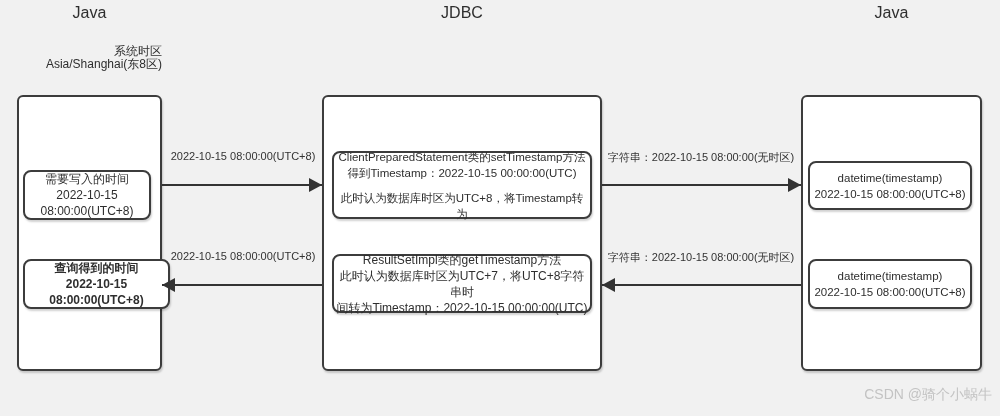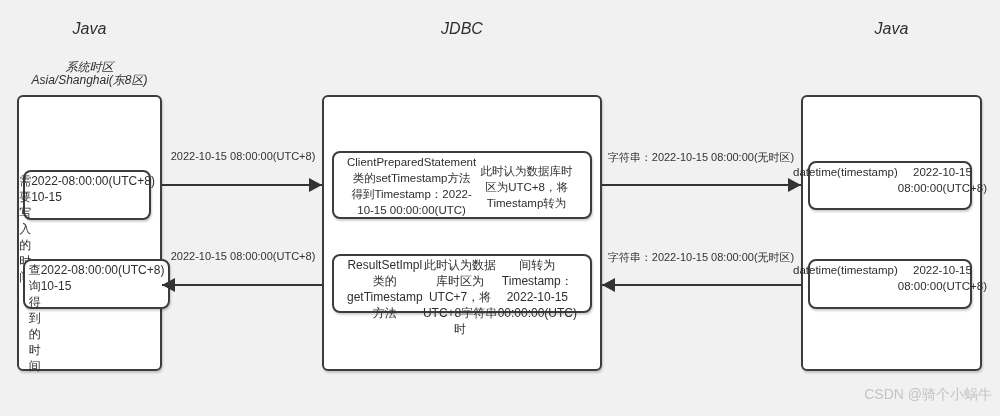--- a/index.html
+++ b/index.html
@@ -9,52 +9,52 @@
   html,body{margin:0;padding:0;}
   body{
     width:1000px;height:416px;overflow:hidden;
     background:var(--background);
     font-family:"Liberation Sans","DejaVu Sans",sans-serif;
     color:var(--text);
   }
   .stage{position:relative;width:1000px;height:416px;}
 
   
-  .hdr{position:absolute;top:20px;text-align:center;font-style:italic;}
+  .hdr{position:absolute;top:4px;text-align:center;}
   .hdr-java{left:17px;width:145px;}
   .hdr-jdbc{left:322px;width:280px;}
   .hdr-mysql{left:801px;width:181px;}
   .hdr-title{font-size:16px;line-height:18px;}
-  .hdr-sub{margin-top:23px;font-size:12px;line-height:13px;}
+  .hdr-sub{margin-top:23px;font-size:12px;line-height:13px;text-align:right;}
 
   
   .lane{
     position:absolute;top:95px;height:272px;
     background:var(--node-fill);
     border:2px solid var(--border);
     border-radius:6px;
     box-shadow:1px 2px 2px rgba(0,0,0,0.18);
   }
   .lane-java{left:17px;width:141px;}
   .lane-jdbc{left:322px;width:276px;}
   .lane-mysql{left:801px;width:177px;}
 
   
   .node{
     position:absolute;
     background:var(--node-fill);
     border:2px solid var(--border);
     border-radius:8px;
     box-shadow:1px 2px 2px rgba(0,0,0,0.18);
-    display:flex;flex-direction:row;justify-content:center;
+    display:flex;flex-direction:column;justify-content:center;
     text-align:center;font-size:12px;line-height:16px;
-    box-sizing:border-box;padding:1px 13px;
+    box-sizing:border-box;padding:1px 2px;
   }
   .node-java-1{left:4px;top:73px;width:128px;height:50px;}
-  .node-java-2{left:4px;top:162px;width:147px;height:50px;}
+  .node-java-2{left:4px;top:162px;width:147px;height:50px;font-weight:bold;}
   .node-jdbc-1{left:8px;top:54px;width:260px;height:68px;font-size:11.5px;line-height:16px;}
   .node-jdbc-2{left:8px;top:157px;width:260px;height:59px;font-size:12px;line-height:16px;}
   .node-jdbc-1 .para2{margin-top:9px;}
   .node-mysql-1{left:5px;top:64px;width:164px;height:49px;font-size:11.5px;}
   .node-mysql-2{left:5px;top:162px;width:164px;height:50px;font-size:11.5px;}
 
   
   .arrow-line{position:absolute;height:2px;background:var(--line);}
   .line-java-jdbc{left:162px;top:184px;width:160px;}
   .line-jdbc-java{left:162px;top:284px;width:160px;}

